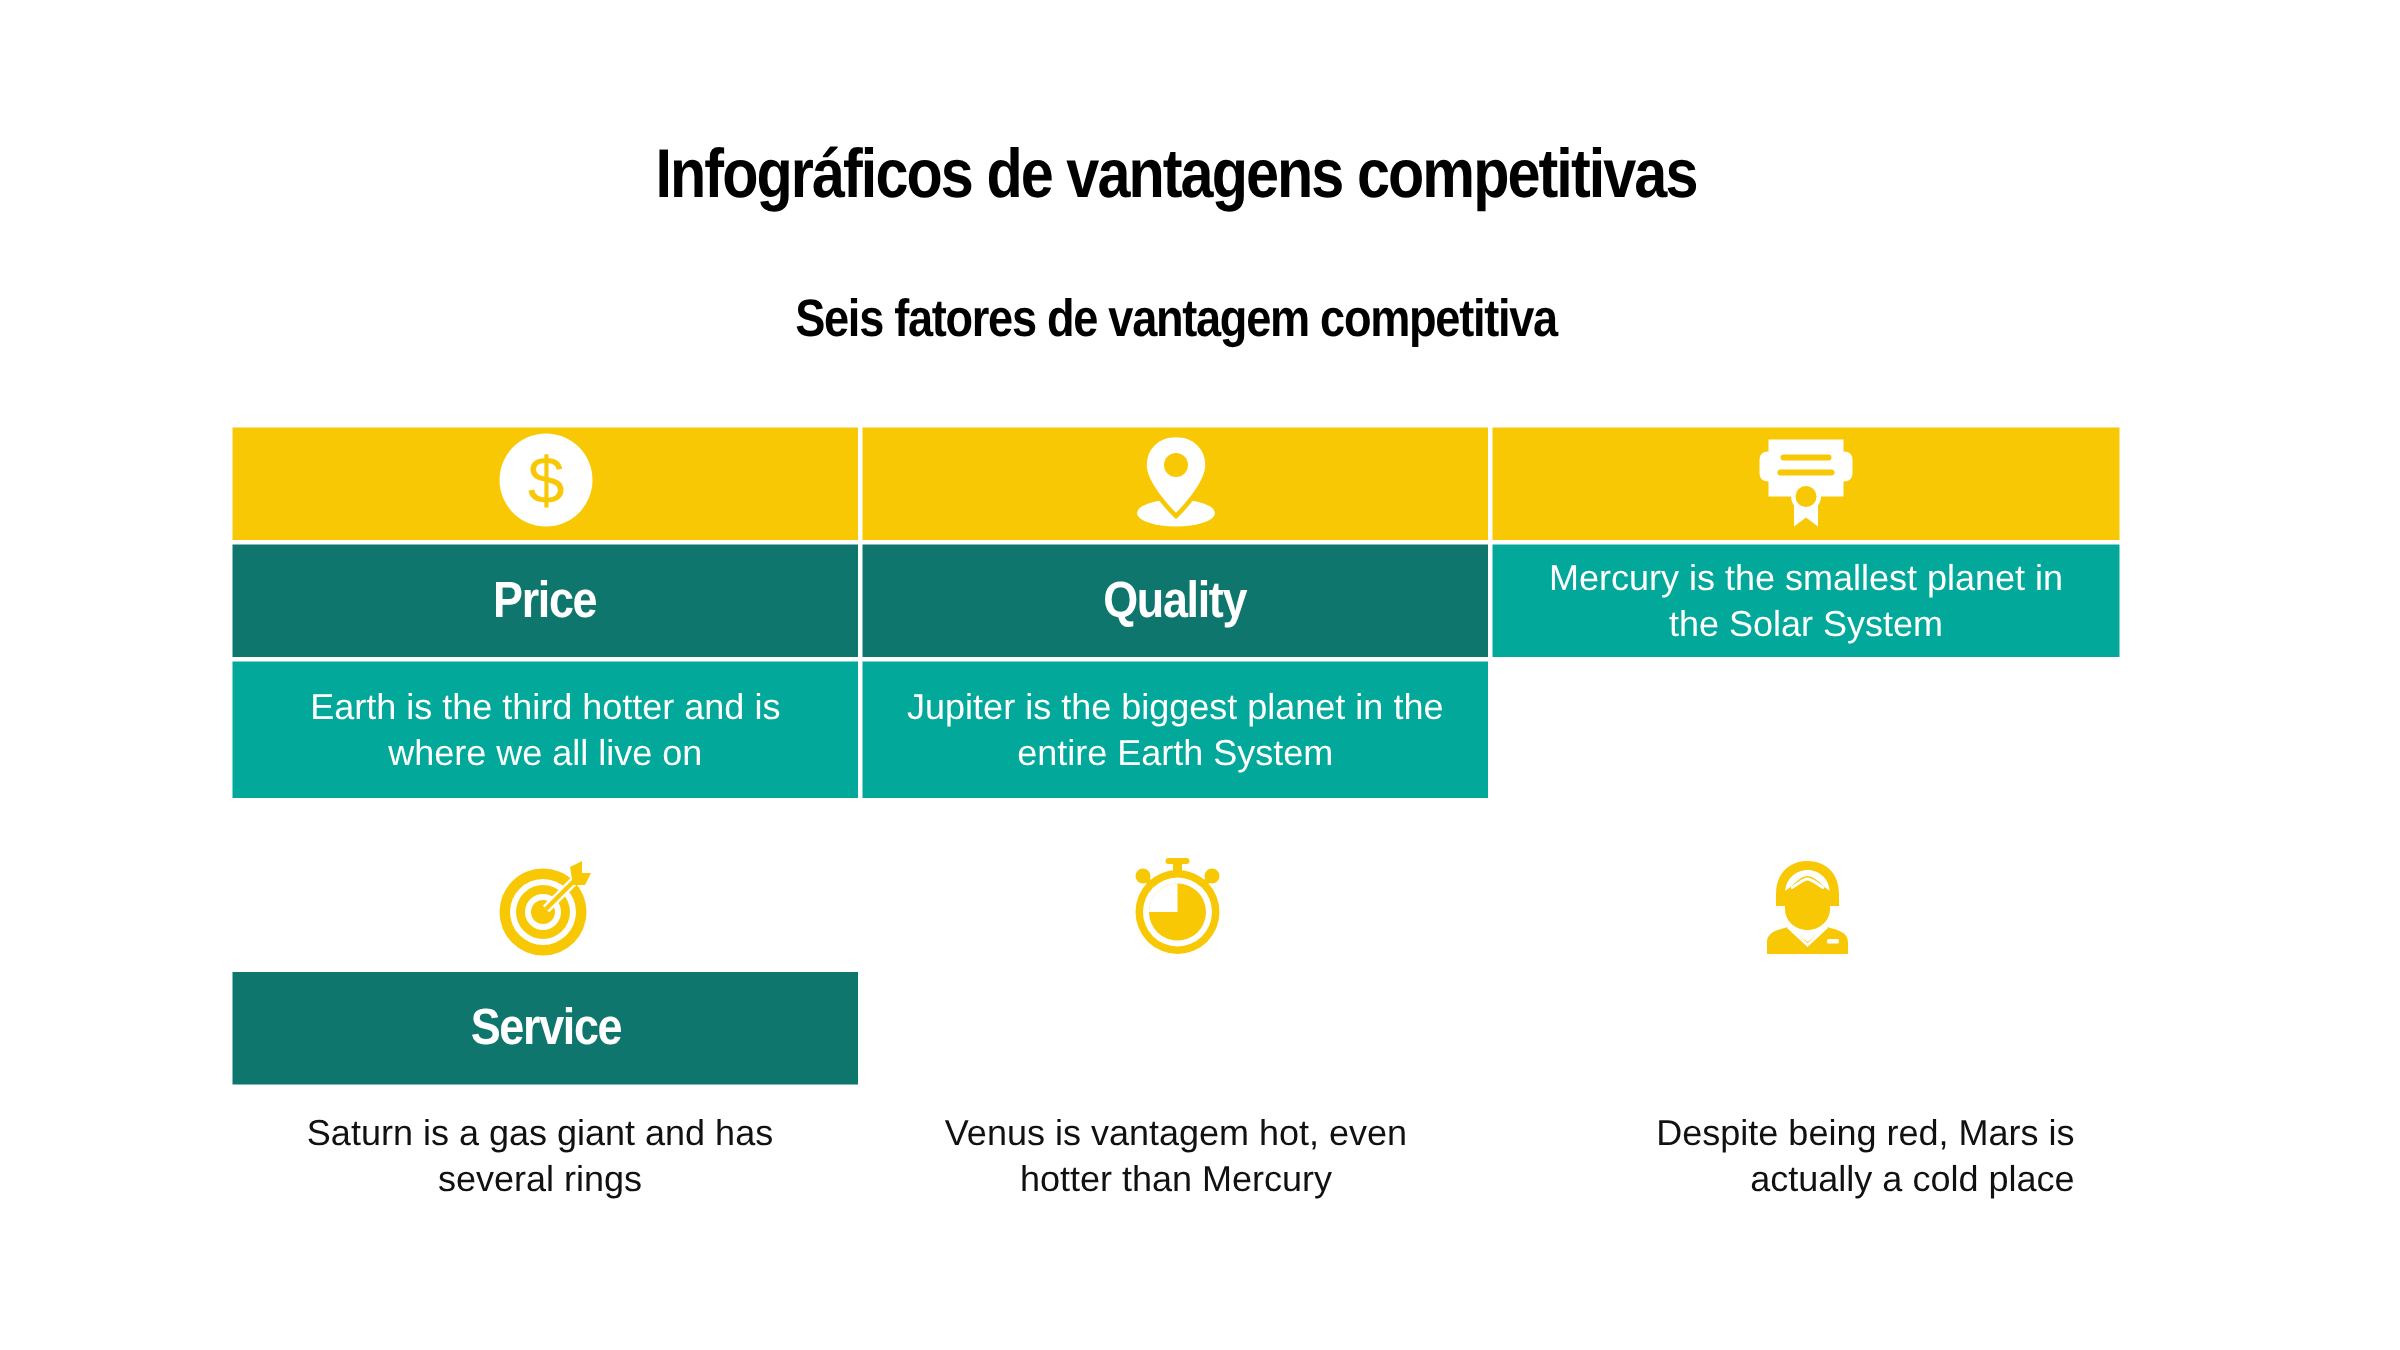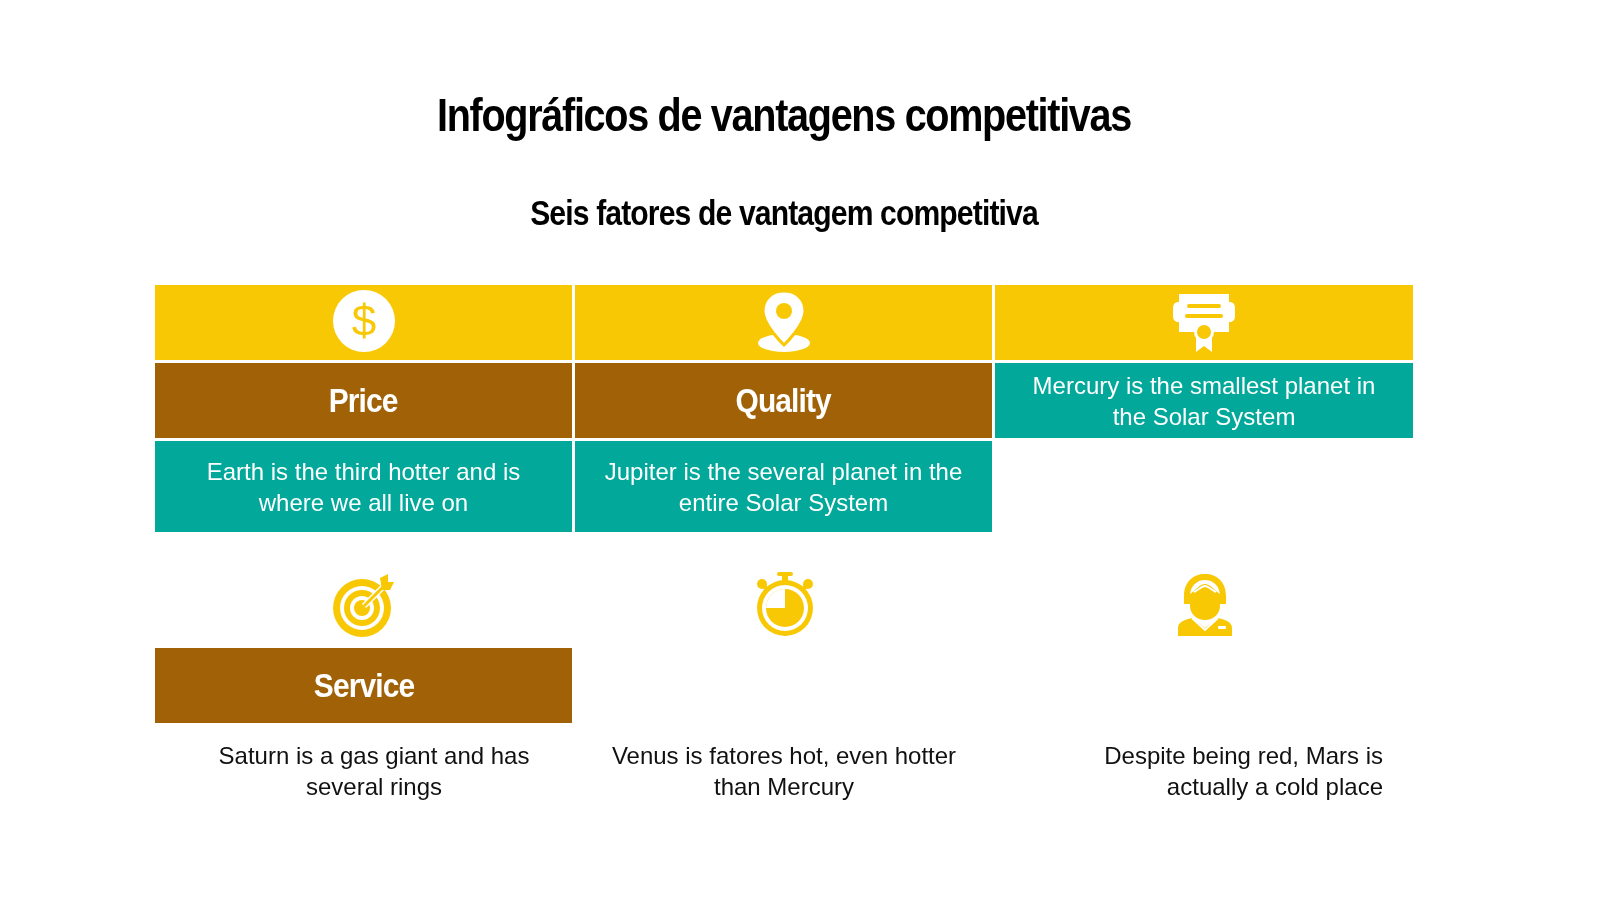--- a/index.html
+++ b/index.html
@@ -21,21 +21,21 @@
 
     .grid {
       position: absolute; left: 155px; width: 1258px;
       display: grid; grid-template-columns: 417px 417px 418px; column-gap: 3px;
     }
     .grid.top { top: 285px; grid-template-rows: 75px 75px 91px; row-gap: 3px; }
     .grid.bottom { top: 648px; grid-template-rows: 75px; }
 
     .cell { display: flex; align-items: center; justify-content: center; text-align: center; }
     .cell.yellow { background: #f9c804; }
-    .cell.red { background: #a16207; }
+    .cell.red { background: #0f766e; }
     .cell.teal { background: #02a89a; }
 
     .label {
       color: #fff; font-family: "Liberation Sans", sans-serif; font-weight: bold;
       font-size: 34px; letter-spacing: -1px; transform: scaleX(0.88);
     }
     .desc-light {
       color: #fff; font-family: "Liberation Sans", sans-serif;
       font-size: 24px; line-height: 31px; padding: 0 18px;
     }
@@ -93,21 +93,21 @@
     <span class="label">Quality</span>
   </div>
 
   <div class="cell teal">
     <p class="desc-light">Mercury is the smallest planet in the Solar System</p>
   </div>
   <div class="cell teal">
     <p class="desc-light">Earth is the third hotter and is where we all live on</p>
   </div>
   <div class="cell teal">
-    <p class="desc-light">Jupiter is the several planet in the entire Solar System</p>
+    <p class="desc-light">Jupiter is the biggest planet in the entire Earth System</p>
   </div>
 </div>
 
 <div class="icon-wrap" style="left:328px; top:570px;">
   <svg viewBox="0 0 70 70">
     <circle cx="34" cy="38" r="29" fill="#f9c804"></circle>
     <circle cx="34" cy="38" r="22" fill="#fff"></circle>
     <circle cx="34" cy="38" r="18" fill="#f9c804"></circle>
     <circle cx="34" cy="38" r="12" fill="#fff"></circle>
     <circle cx="34" cy="38" r="8" fill="#f9c804"></circle>
@@ -140,15 +140,15 @@
     <rect x="48" y="56" width="8" height="3" rx="1" fill="#fff"></rect>
   </svg>
 </div>
 
 <div class="grid bottom">
   <div class="cell red">
     <span class="label">Service</span>
   </div>
 </div>
 
-<p class="desc-dark" style="left:165px;">Saturn is a gas giant and has several rings</p>
-<p class="desc-dark" style="left:575px;">Venus is fatores hot, even hotter than Mercury</p>
+<p class="desc-dark" style="left:151px;">Saturn is a gas giant and has several rings</p>
+<p class="desc-dark" style="left:575px;">Venus is vantagem hot, even hotter than Mercury</p>
 <p class="desc-dark" style="left:995px;text-align:right;">Despite being red, Mars is actually a cold place</p>
 
 </body></html>

